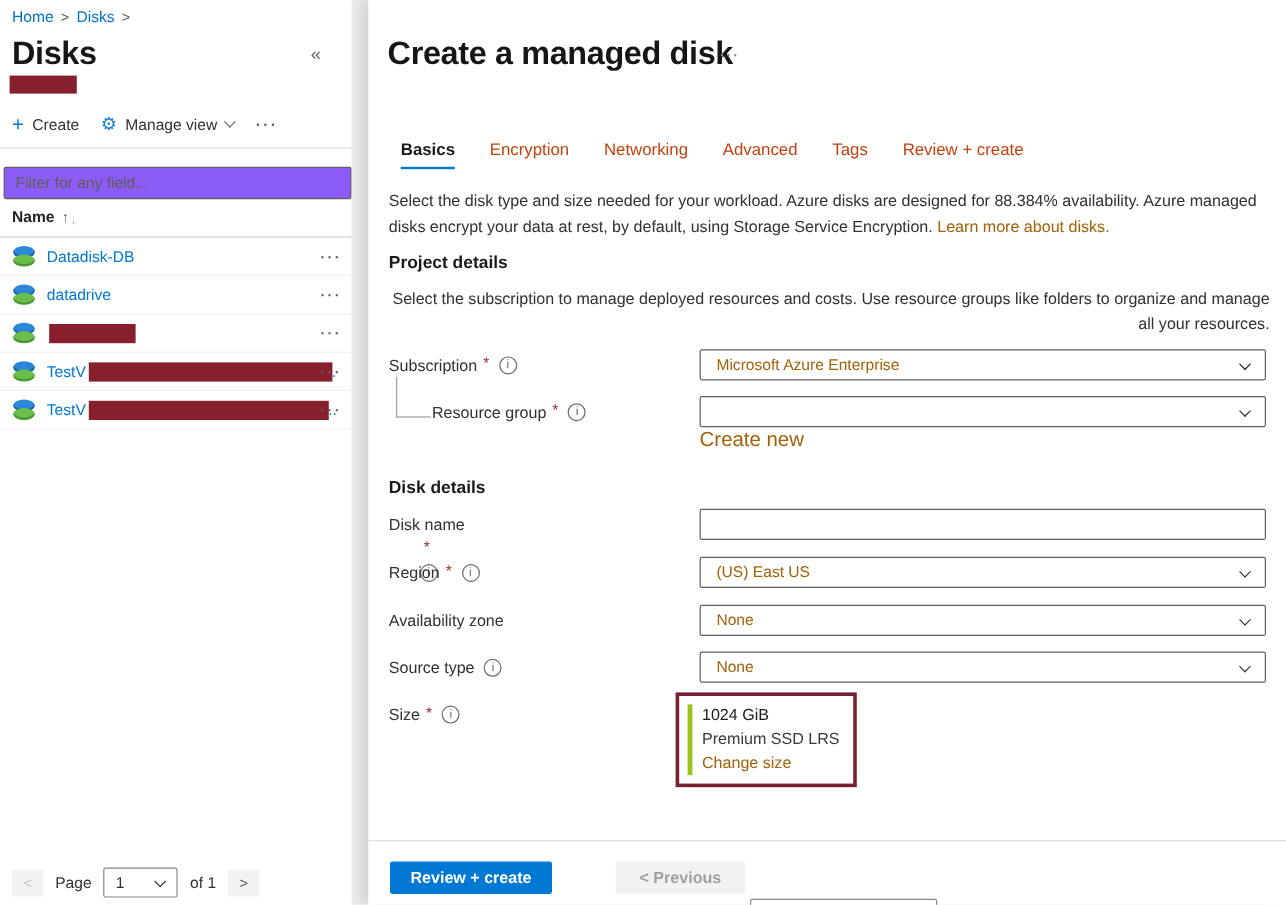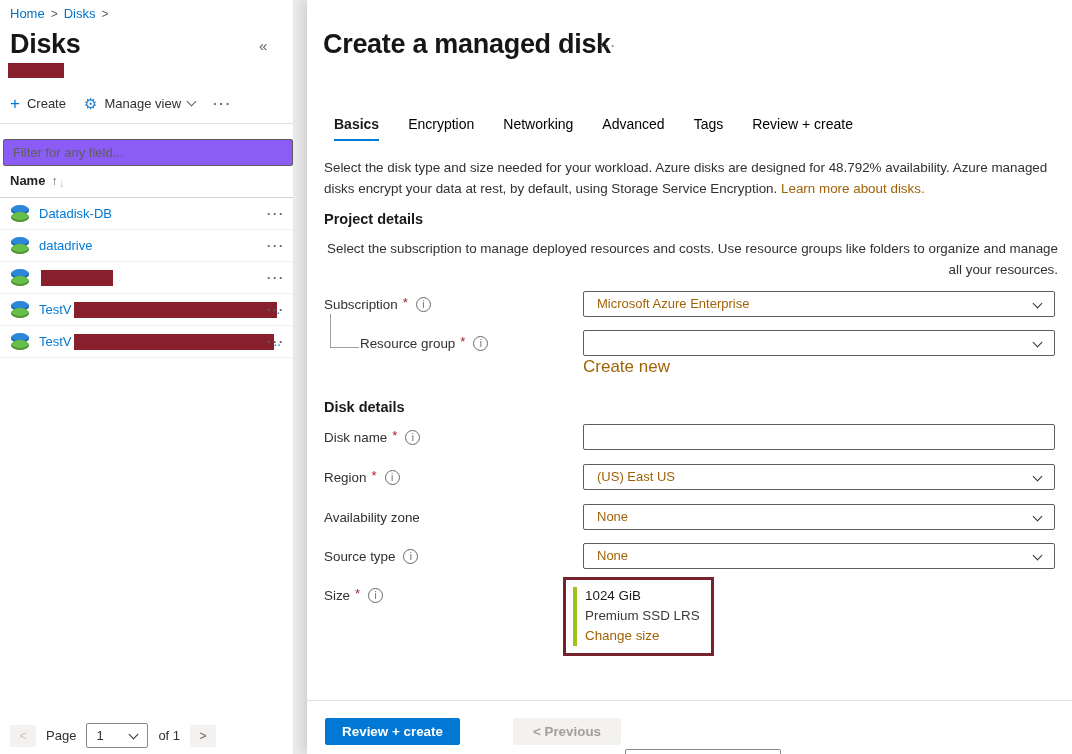--- a/index.html
+++ b/index.html
@@ -55,21 +55,21 @@
 
   
   .gap-strip { position:absolute; left:293px; top:0; width:14px; height:754px; background:#ececec; }
 
   
   .blade { position:absolute; left:307px; top:0; width:765px; height:754px; background:#fff; box-shadow:-5px 0 12px rgba(0,0,0,0.12); }
   .blade-title { position:absolute; top:29px; left:16px; font-size:27px; font-weight:600; color:#161616; letter-spacing:-0.3px; }
   .blade-more { position:absolute; top:39px; left:293px; color:#8a8886; letter-spacing:1.5px; font-weight:700; font-size:12px; cursor:pointer; }
 
   .tabs { position:absolute; top:116px; left:27px; display:flex; gap:29px; font-size:14px; }
-  .tab { padding-bottom:7px; cursor:pointer; color:#000000; border-bottom:2.5px solid transparent; white-space:nowrap; }
+  .tab { padding-bottom:7px; cursor:pointer; color:#c2410c; border-bottom:2.5px solid transparent; white-space:nowrap; }
   .tab.active { font-weight:700; color:#1a1a1a; border-bottom-color:#0078d4; }
 
   .intro { position:absolute; top:157px; left:17px; width:734px; font-size:13.4px; line-height:1.6; color:#323130; }
   .link { color:#a16207; text-decoration:none; cursor:pointer; }
 
   .sec-h { position:absolute; left:17px; font-size:14.5px; font-weight:700; color:#1a1a1a; }
   .h-project { top:211px; }
   .p-project { position:absolute; top:238px; left:17px; width:734px; font-size:13.4px; line-height:1.6; color:#323130;text-align:right; }
   .h-diskdetails { top:399px; }
 
@@ -79,21 +79,21 @@
   .f-control { position:absolute; left:276px; width:472px; height:26px; border:1px solid #605e5c; border-radius:2px; background:#fff; }
   .f-select { cursor:pointer; }
   .f-select .val { position:absolute; left:13px; top:4px; font-size:13px; color:#a16207; white-space:nowrap; }
   .f-select .sel-chev { top:8px; right:13px; }
   .text-input { font-family:inherit; font-size:13px; padding:0 9px; color:#323130; }
 
   .lbl-sub { top:297px; }   .ctl-sub { top:291px; }
   .connector { position:absolute; left:23px; top:314px; width:29px; height:34px; border-left:1px solid #a19f9d; border-bottom:1px solid #a19f9d; }
   .lbl-rg { top:336px; left:53px; }  .ctl-rg { top:330px; }
   .create-new { position:absolute; left:276px; top:357px; font-size:17px; }
-  .lbl-dn { top:430px; }  .ctl-dn { top:424px; }
+  .lbl-dn { top:430px;flex-direction:column; }  .ctl-dn { top:424px; }
   .lbl-rgn { top:470px; } .ctl-rgn { top:464px; }
   .lbl-az { top:510px; }  .ctl-az { top:504px; }
   .lbl-st { top:549px; }  .ctl-st { top:543px; }
   .lbl-sz { top:588px; }
 
   .size-box { position:absolute; left:256px; top:577px; width:151px; height:79px; border:3px solid #76232f; background:#fff; }
   .size-bar { position:absolute; left:7px; top:7px; bottom:7px; width:4px; background:#9bc31c; }
   .size-lines { position:absolute; left:19px; top:6px; font-size:13.4px; line-height:1.5; }
   .size-val { font-weight:400; color:#1a1a1a; }
   .size-sku { color:#3b3a39; }
@@ -215,21 +215,21 @@
     <div class="tabs">
       <span class="tab active">Basics</span>
       <span class="tab">Encryption</span>
       <span class="tab">Networking</span>
       <span class="tab">Advanced</span>
       <span class="tab">Tags</span>
       <span class="tab">Review + create</span>
     </div>
 
     <p class="intro">
-      <span>Select the disk type and size needed for your workload. Azure disks are designed for 48.792% availability. Azure managed disks encrypt your data at rest, by default, using Storage Service Encryption.</span>
+      <span>Select the disk type and size needed for your workload. Azure disks are designed for 88.384% availability. Azure managed disks encrypt your data at rest, by default, using Storage Service Encryption.</span>
       <a href="#" class="link">Learn more about disks.</a>
     </p>
 
     <div class="sec-h h-project">Project details</div>
     <p class="p-project">Select the subscription to manage deployed resources and costs. Use resource groups like folders to organize and manage all your resources.</p>
 
     <div class="f-label lbl-sub">
       <span>Subscription</span>
       <span class="req">*</span>
       <span class="info-ic">i</span>

